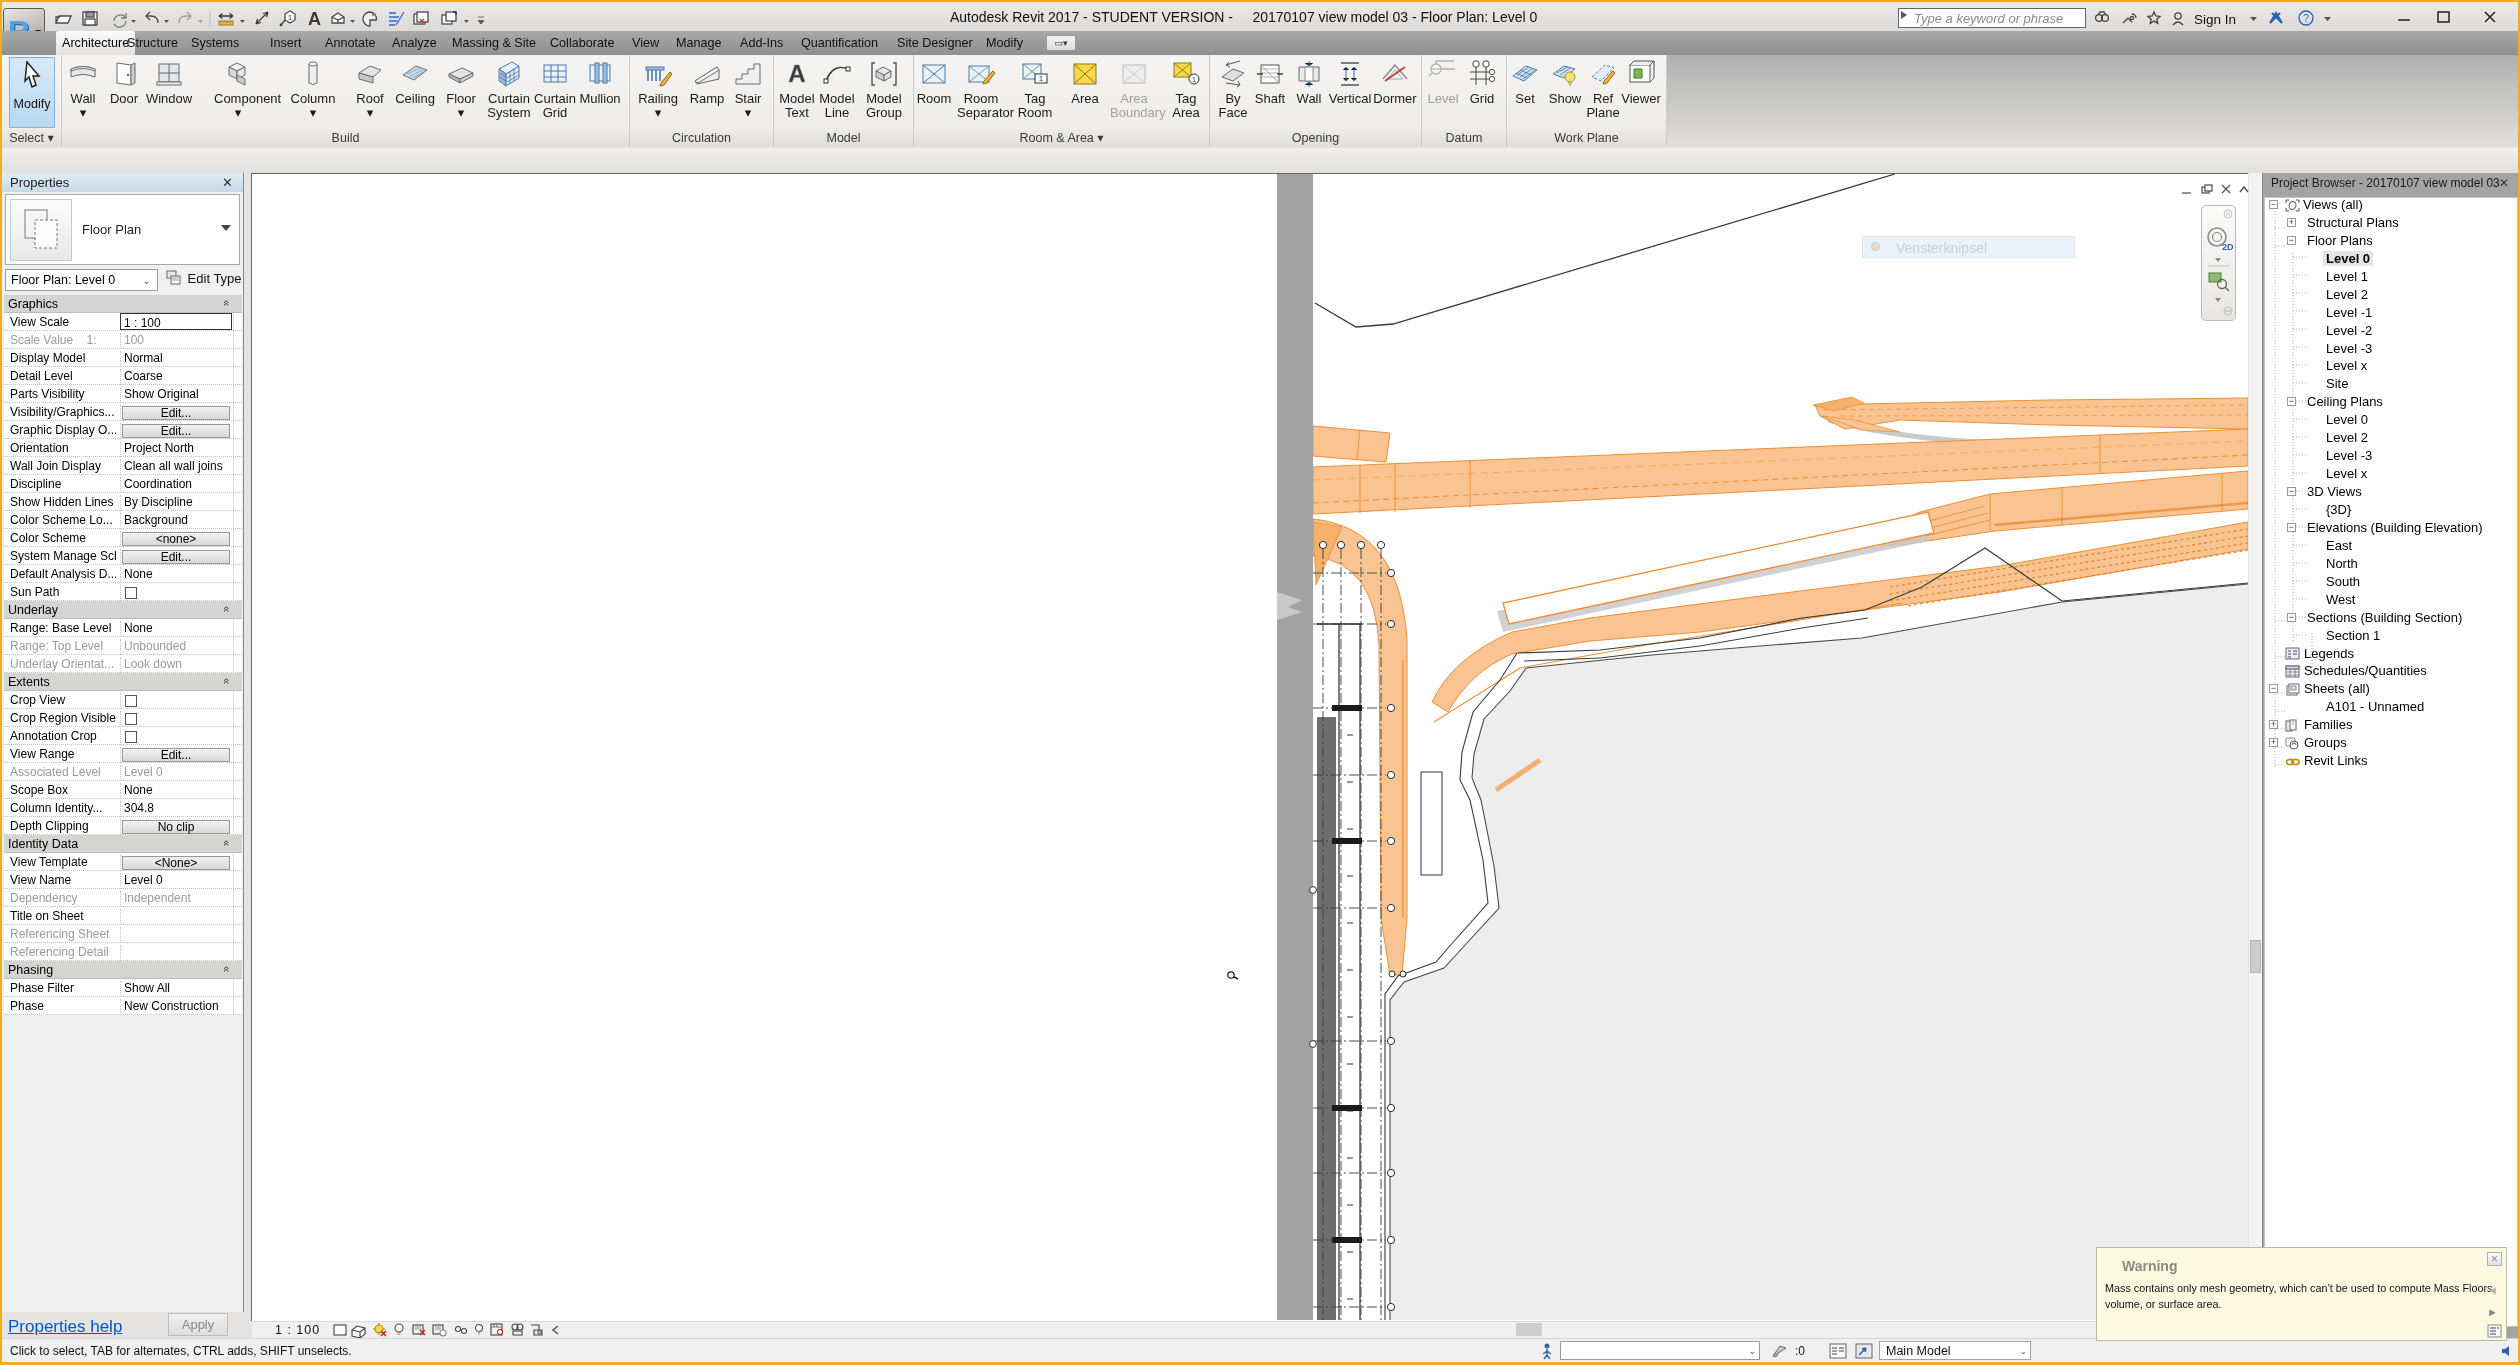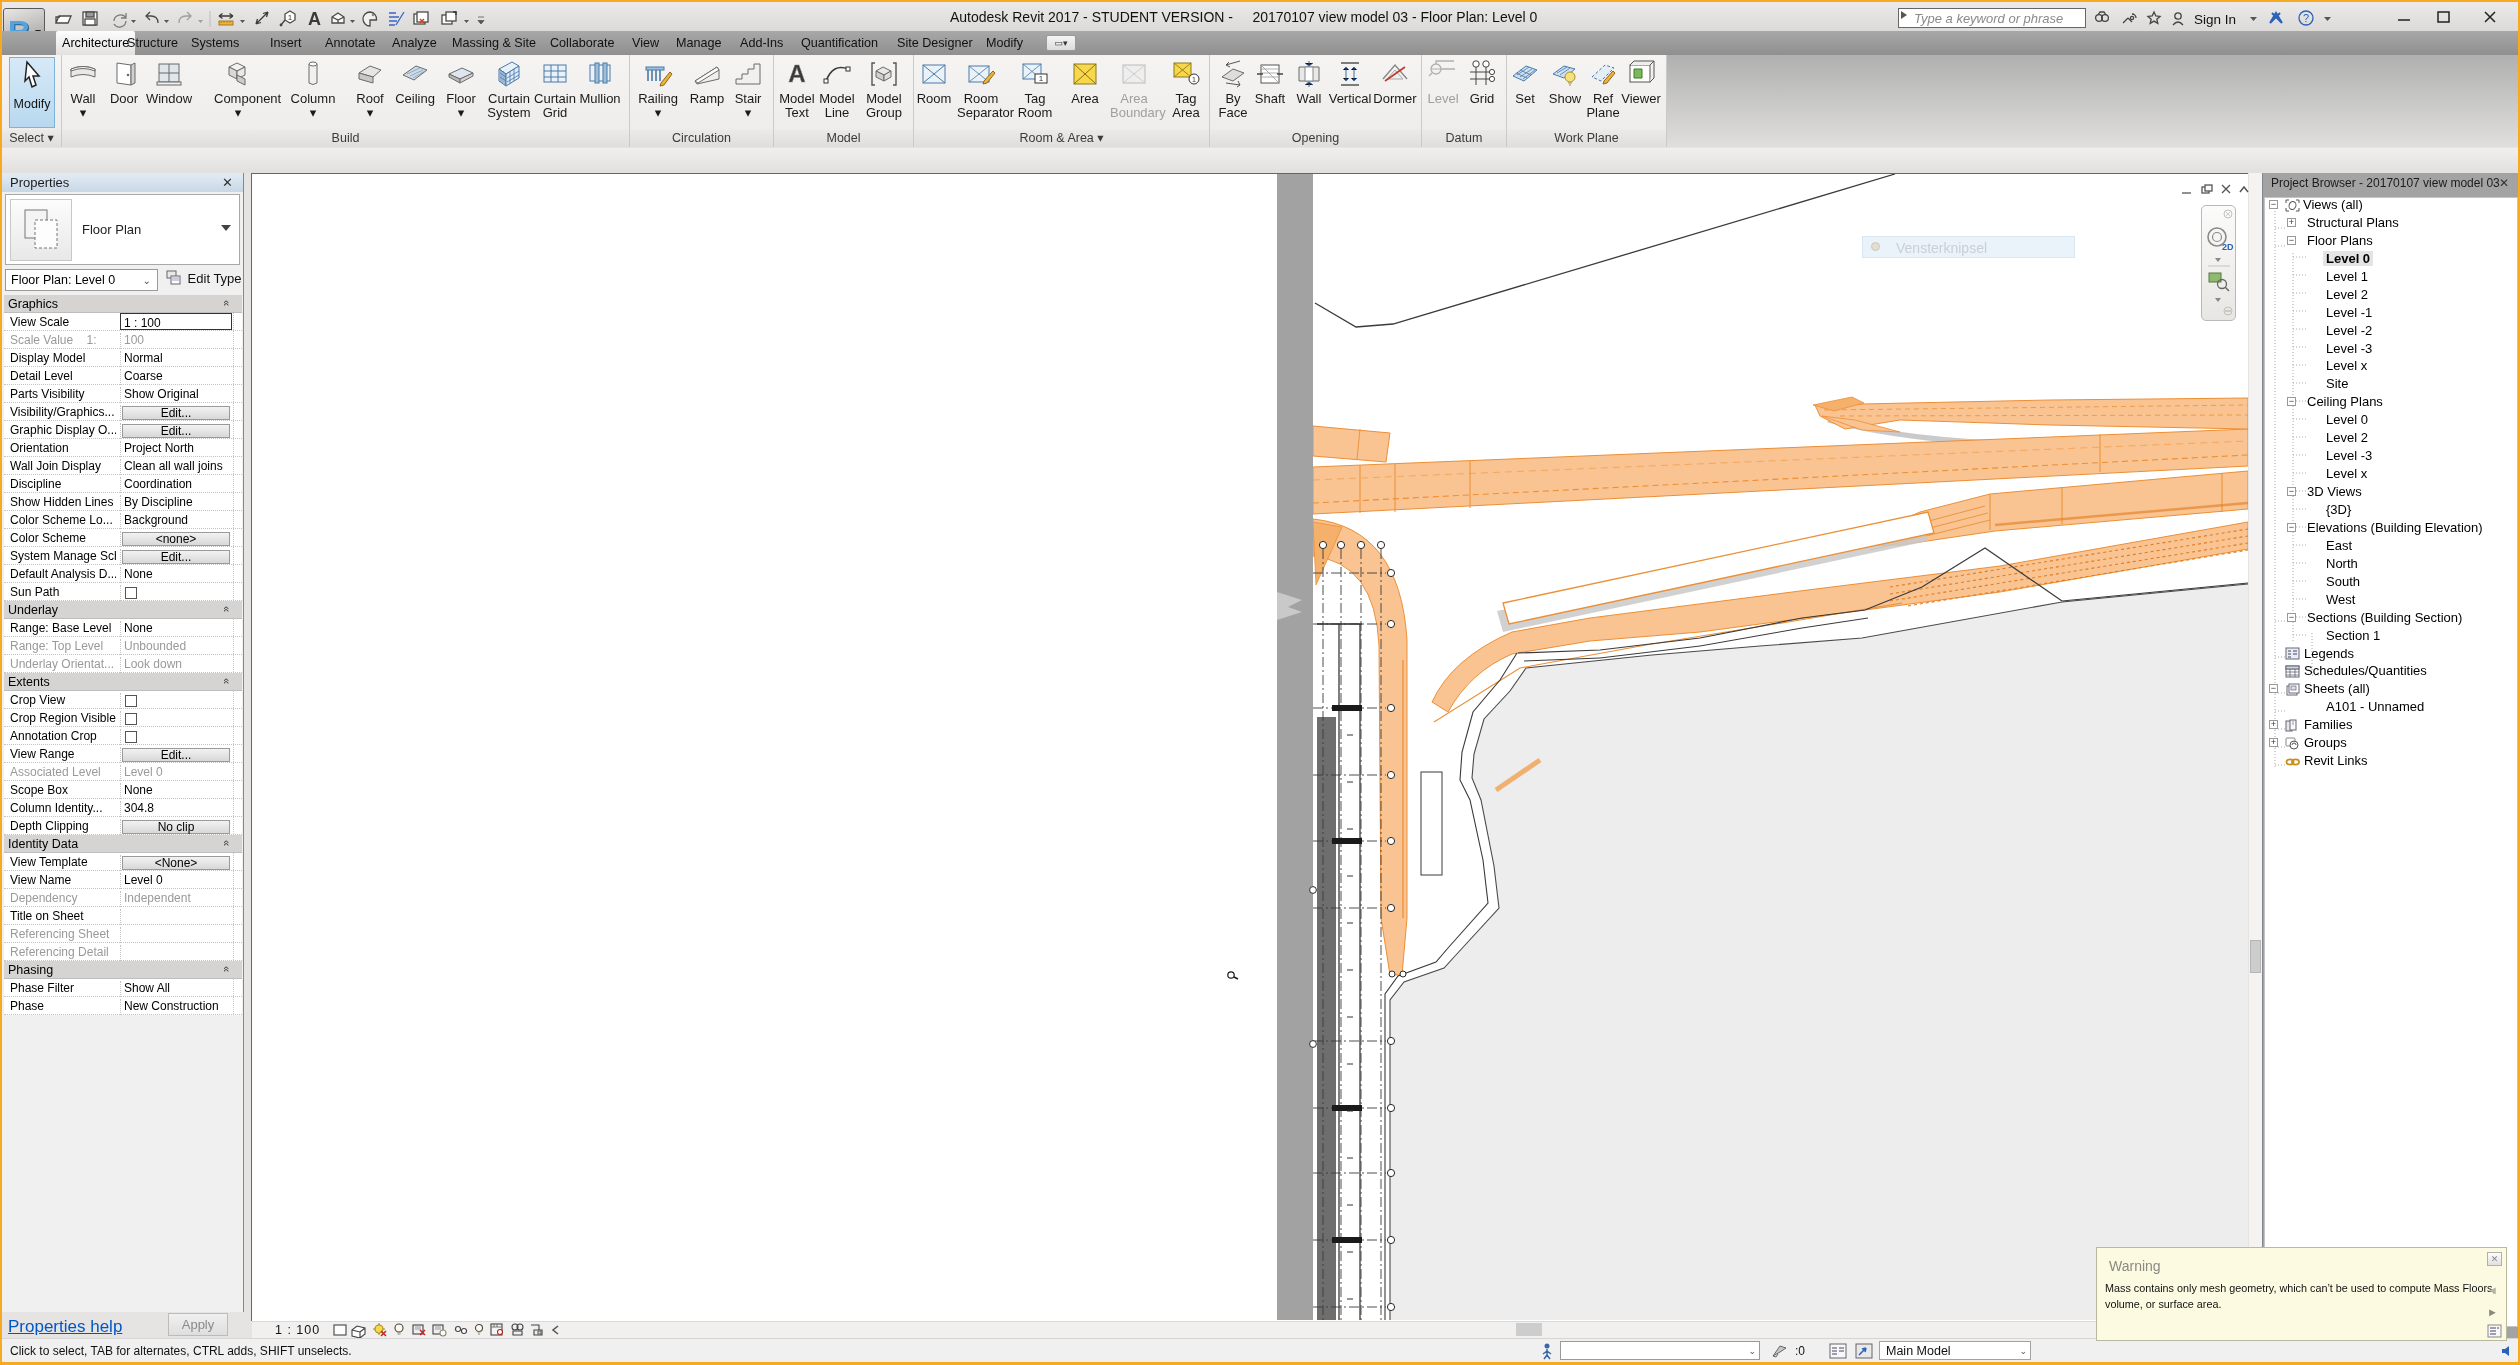--- a/index.html
+++ b/index.html
@@ -1006,21 +1006,21 @@
       <rect x="2" y="2" width="16" height="14" fill="#e8e8e8" stroke="#666"></rect>
       <path d="M5 13 L12 6 M12 6 l-4 1 M12 6 l-1 4" stroke="#2a62b8" stroke-width="1.5" fill="none"></path>
     </svg>
 <div style="position:absolute;left:1877px;top:2px;width:152px;height:19px;background:#fff;border:1px solid #a3a3a3;font-size:12.5px;padding:2px 0 0 6px;">Main Model<span style="position:absolute;right:3px;top:4px;font-size:9px;color:#555;">⌄</span></div>
 <svg style="position:absolute;left:2498px;top:4px;" width="16" height="16" viewBox="0 0 16 16">
       <path d="M2 6 l3 0 l4 -3 l0 10 l-4 -3 l-3 0 z" fill="#2a62b8"></path>
     </svg>
 </div>
 
 <div class="abs" id="warnbox">
-<div style="position:absolute;left:12px;top:10px;font-size:14px;color:#8a8a82;">Warning</div>
+<div style="position:absolute;left:25px;top:10px;font-size:14px;color:#8a8a82;font-weight:bold;">Warning</div>
 <div style="position:absolute;left:8px;top:33px;width:396px;font-size:10.8px;color:#111;line-height:15.5px;">Mass contains only mesh geometry, which can’t be used to compute Mass Floors, volume, or surface area.</div>
 <div style="position:absolute;right:4px;top:4px;width:15px;height:14px;background:linear-gradient(#fdfdfd,#e0e0e0);border:1px solid #b0b0b0;text-align:center;font-size:9px;color:#888;line-height:13px;">✕</div>
 <div style="position:absolute;right:4px;top:36px;width:15px;height:14px;color:#b5b5a5;font-size:11px;">◄</div>
 <div style="position:absolute;right:4px;top:58px;width:15px;height:14px;color:#8a8a7a;font-size:11px;">►</div>
 <svg style="position:absolute;right:4px;top:76px;" width="15" height="14" viewBox="0 0 15 14">
       <rect x="1" y="1" width="13" height="12" fill="#f8f8f8" stroke="#888"></rect>
       <path d="M3 4 l6 0 M3 7 l6 0 M3 10 l6 0 M10 4 l2 0" stroke="#446" fill="none"></path>
     </svg>
 </div>
 <div class="abs" id="winborder"></div>

